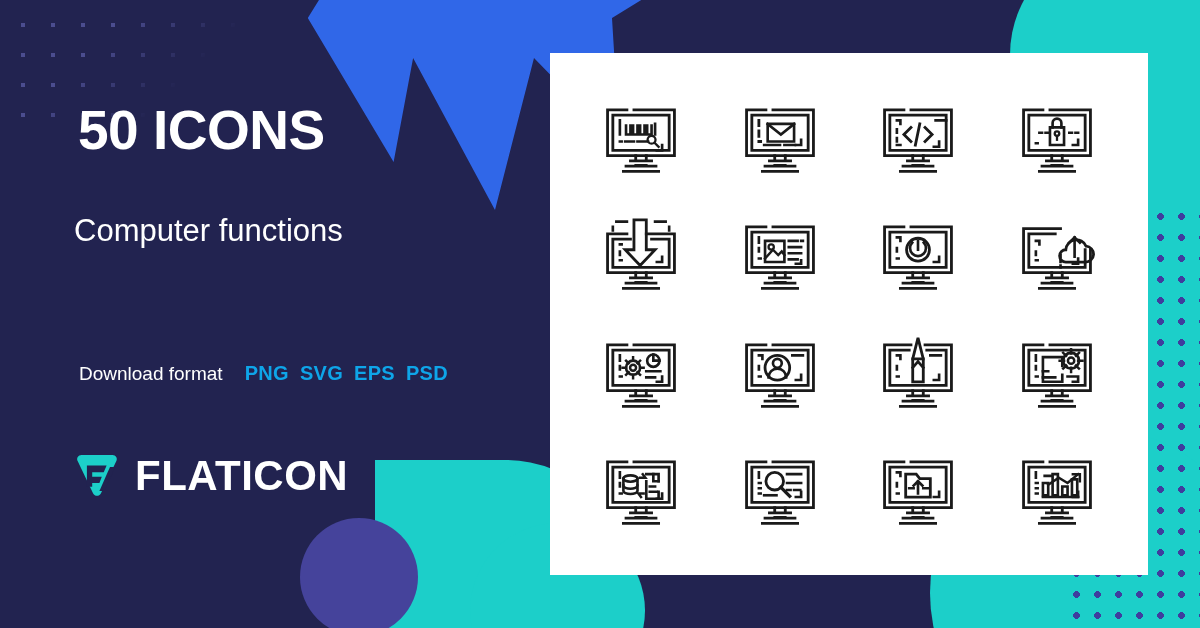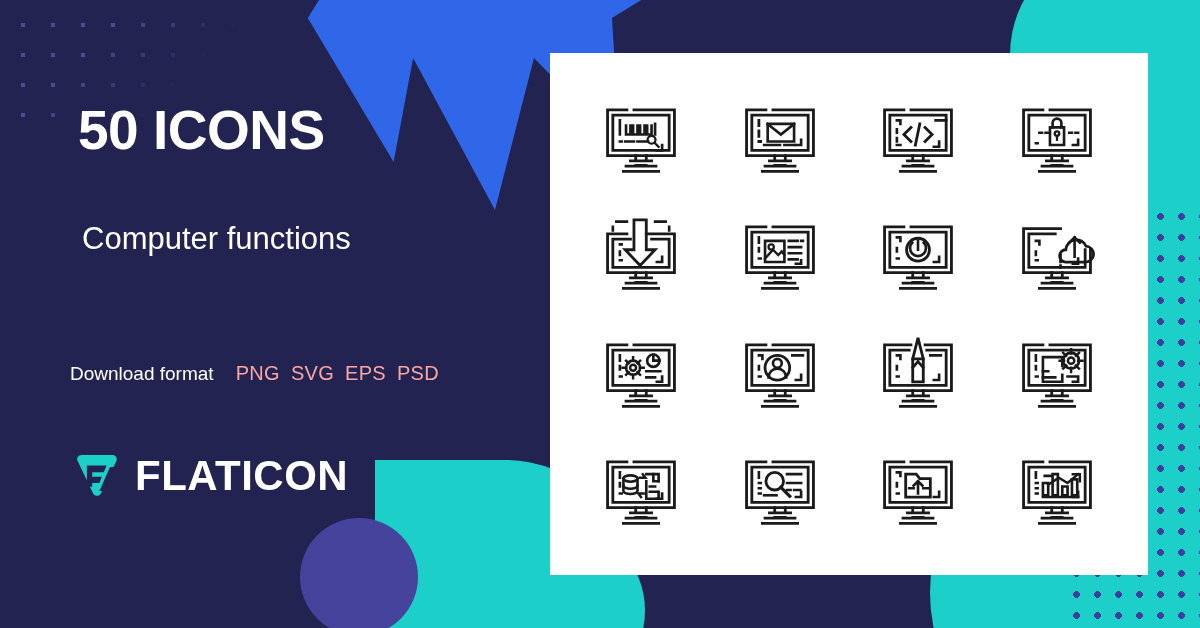--- a/index.html
+++ b/index.html
@@ -61,28 +61,28 @@
   
   .content{position:absolute;left:0;top:0;width:560px;height:628px;z-index:6;}
   .title{
     position:absolute;left:70px;top:95px;
     font-size:55px;font-weight:bold;color:#ffffff;
     letter-spacing:-0.5px;line-height:1;margin:8px;white-space:nowrap;
   }
   .subtitle{
     position:absolute;left:70px;top:211px;
     font-size:31px;font-weight:300;color:#ffffff;
-    line-height:1;margin:12px;white-space:nowrap;
+    line-height:1;margin:4px;white-space:nowrap;
   }
   .formats{
     position:absolute;left:70px;top:362px;
     display:flex;align-items:baseline;gap:11px;white-space:nowrap;
   }
-  .fmt-label{font-size:19px;font-weight:300;color:#ffffff;margin-right:11px;}
-  .fmt{font-size:20px;font-weight:normal;color:#fca5a5;letter-spacing:0.3px;}
+  .fmt-label{font-size:19px;font-weight:300;color:#ffffff;margin-right:11px;margin-left:9px;}
+  .fmt{font-size:20px;font-weight:bold;color:#0ea5e9;letter-spacing:0.3px;}
 
   .brand{position:absolute;left:72px;top:455px;display:flex;gap:13px;}
   .brand-mark{width:50px;height:52px;display:block;}
   .brand-name{
     font-size:42px;font-weight:bold;color:#ffffff;letter-spacing:0.5px;line-height:1;
   }
 
   
   .card{
     position:absolute;left:550px;top:53px;width:598px;height:522px;

